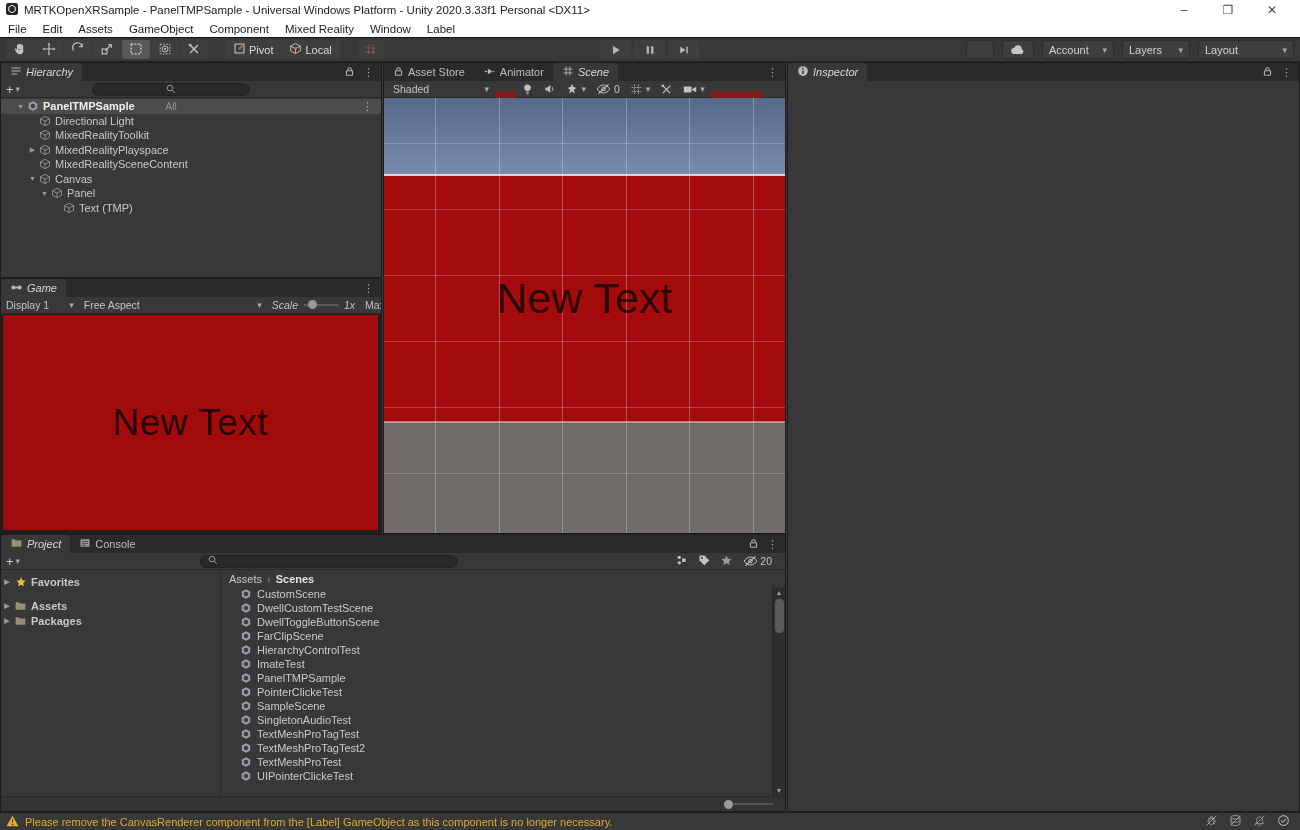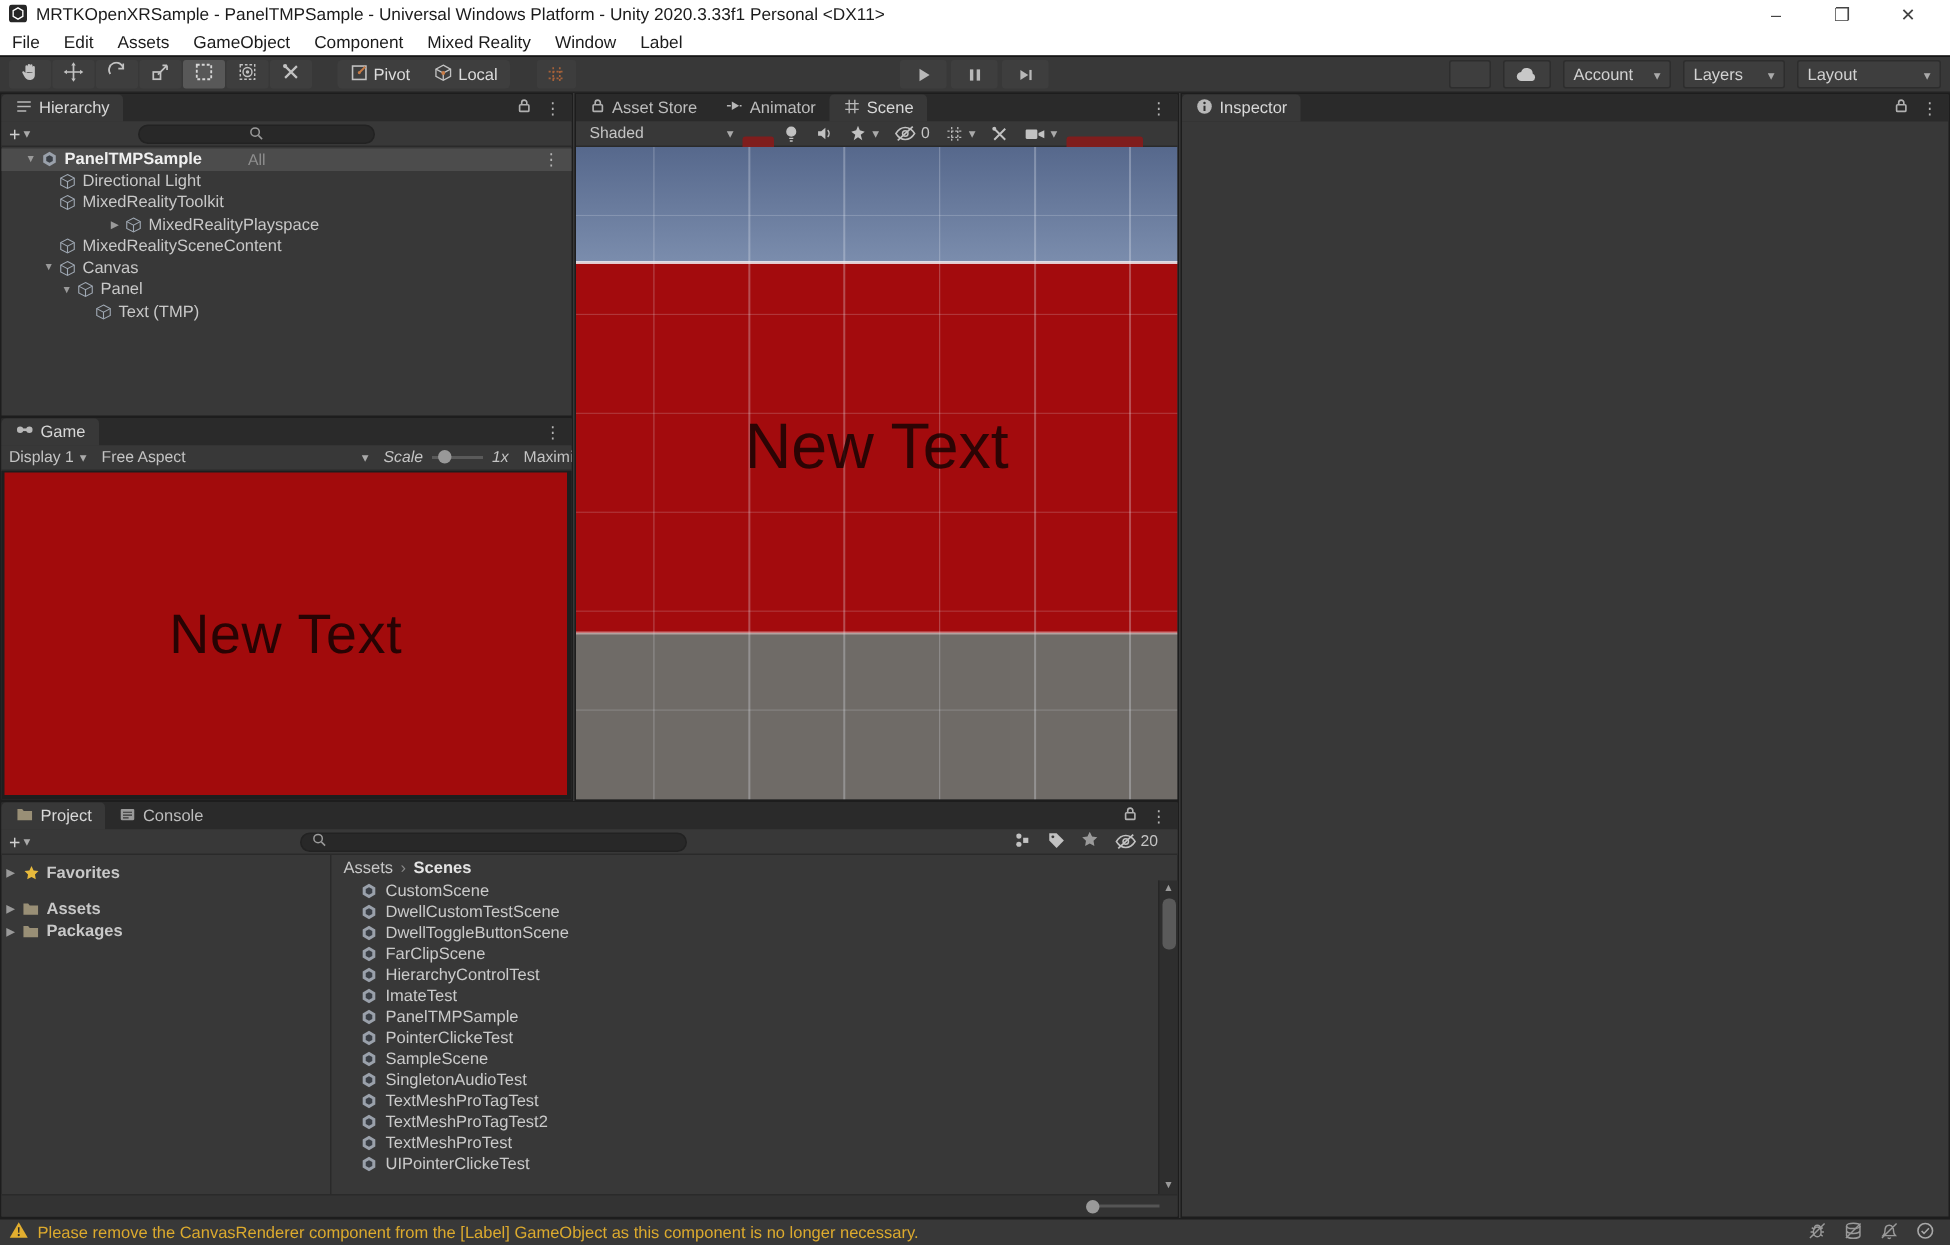--- a/index.html
+++ b/index.html
@@ -22,42 +22,42 @@
   #playgrp { position:absolute; left:50%; top:40px; transform:translateX(-50%); display:flex; gap:2px; }
   #playgrp .toolbtn { width:31px; }
   #tbright { margin-left:auto; display:flex; align-items:center; gap:8px; }
   .dropbtn { height:19px; background:#3e3e3e; border:1px solid #2d2d2d; border-radius:2px; display:flex; align-items:center; justify-content:space-between; padding:0 6px; gap:10px; color:#d2d2d2; }
   .caret { font-size:9px; color:#aaa; }
 
   
   .panel { position:absolute; background:#383838; border:1px solid #1d1d1d; }
   .tabbar { height:18px; background:#2a2a2a; display:flex; align-items:stretch; }
   .tab { display:flex; align-items:center; gap:4px; padding:0 9px; color:#bdbdbd; }
-  .tab.active { background:#383838; border-radius:3px 3px 0 0; color:#d8d8d8; }
+  .tab.active { background:#383838; border-radius:3px 3px 0 0; color:#d8d8d8;font-style:italic; }
   .tabbar .spacer { flex:1; }
   .tabicons { display:flex; align-items:center; gap:8px; padding:0 7px; }
   .kebab { color:#b4b4b4; font-size:11px; }
   .subbar { height:17px; background:#383838; border-bottom:1px solid #2a2a2a; display:flex; align-items:center; padding:0 5px; font-size:10.5px; color:#c4c4c4; }
   .searchpill { display:flex; align-items:center; gap:4px; background:#282828; border:1px solid #222; border-radius:8px; height:13px; padding:0 7px; color:#8f8f8f; }
   .plusdd { display:flex; align-items:center; gap:2px; color:#cfcfcf; font-size:13px; }
   .vsep { width:1px; height:12px; background:#2c2c2c; margin:0 5px; }
 
   
   #hierarchy { left:0; top:62px; width:382px; height:216px; }
   #hierarchy .subbar .searchpill { width:158px; margin-left:72px;flex-direction:column; }
   .hrow { display:flex; align-items:center; height:14.5px; font-size:11px; color:#c8c8c8; white-space:nowrap; }
   .hrow.sel { background:#4c4c4c; color:#f0f0f0; font-weight:bold; }
   .hrow .arrow { width:11px; text-align:center; font-size:7px; color:#9a9a9a; flex:none; }
   .hrow .icn { width:14px; display:flex; justify-content:center; flex:none; margin-right:3px; }
   .hrow .kebab { margin-left:auto; padding-right:8px; font-weight:normal; }
 
   
   #game { left:0; top:278px; width:382px; height:256px; }
   #gamebar { overflow:hidden; white-space:nowrap; }
-  #gamebar .seg { display:flex; align-items:center; gap:4px; flex:none; }
+  #gamebar .seg { display:flex; align-items:center; gap:20px; flex:none; }
   .slider { display:flex; align-items:center; gap:0; }
   .slider .track { width:34px; height:2px; background:#5a5a5a; position:relative; }
   .slider .knob { position:absolute; top:-4px; width:9px; height:9px; border-radius:50%; background:#999; }
   #gamecanvas { position:relative; width:100%; height:219px; background:#1e1e1e; }
   #gamered { position:absolute; left:2px; top:1px; right:3px; bottom:3px; display:flex; align-items:center; justify-content:center; }
   #gamered .bigtext { font-size:37px; color:rgba(22,2,2,0.88); letter-spacing:.5px; }
 
   
   #scene { left:383px; top:62px; width:403px; height:472px; }
   #scenebar { gap:2px; }
@@ -299,21 +299,21 @@
         <div class="hrow" style="padding-left: 26px;">
           <span class="arrow"></span>
           <span class="icn">
             <svg width="12" height="12" viewBox="0 0 16 16" fill="none" stroke="#9fa8b3" stroke-width="1">
               <path d="M8 1.8L14 5v6L8 14.2 2 11V5z"></path>
               <path d="M2 5l6 3.2L14 5M8 8.2V14"></path>
             </svg>
           </span>
           <span>MixedRealityToolkit</span>
         </div>
-        <div class="hrow" style="padding-left: 26px; margin-left: 44px;">
+        <div class="hrow" style="padding-left: 26px;">
           <span class="arrow">▶</span>
           <span class="icn">
             <svg width="12" height="12" viewBox="0 0 16 16" fill="none" stroke="#9fa8b3" stroke-width="1">
               <path d="M8 1.8L14 5v6L8 14.2 2 11V5z"></path>
               <path d="M2 5l6 3.2L14 5M8 8.2V14"></path>
             </svg>
           </span>
           <span>MixedRealityPlayspace</span>
         </div>
         <div class="hrow" style="padding-left: 26px;">

